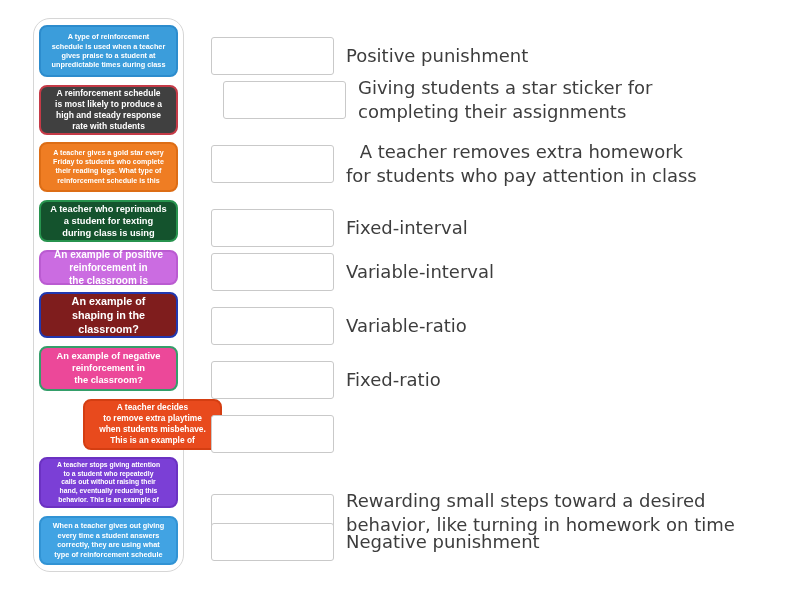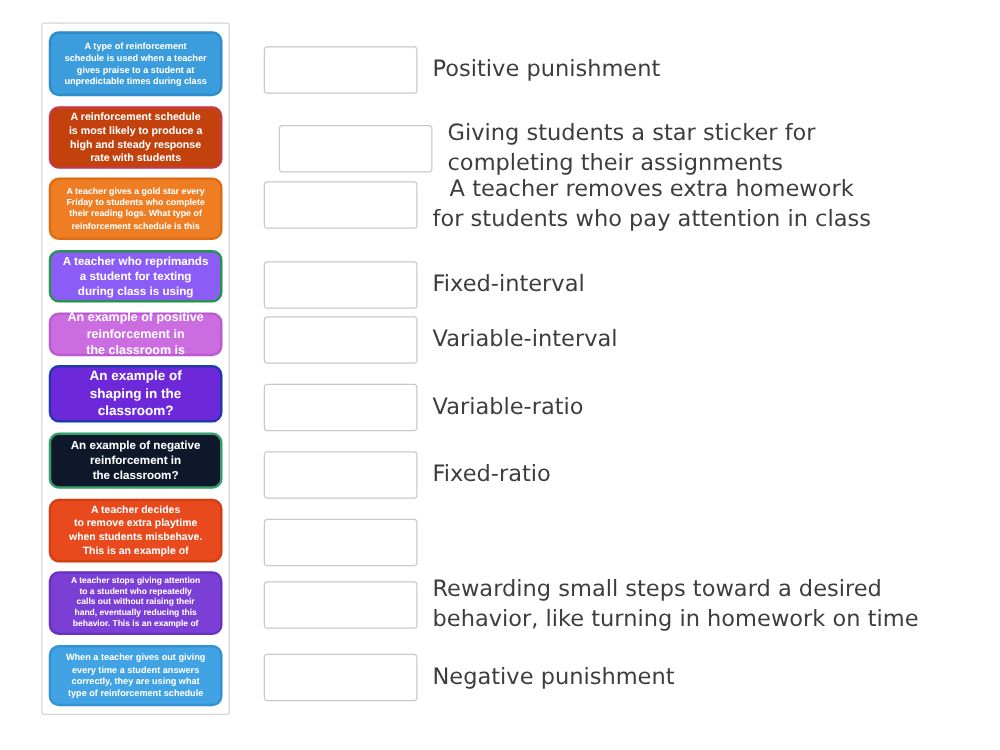--- a/index.html
+++ b/index.html
@@ -3,21 +3,21 @@
 <meta charset="utf-8">
 <style>
   html,body{margin:0;padding:0;background:#ffffff;}
   .stage{
     position:relative;width:800px;height:600px;background:#ffffff;overflow:hidden;
     font-family:"Liberation Sans",sans-serif;
   }
   
   .panel{
     position:absolute;left:33px;top:18px;width:151px;height:554px;
-    box-sizing:border-box;border:1px solid #d6d6d6;border-radius:2px;background:#ffffff;
+    box-sizing:border-box;border:1px solid #d6d6d6;border-radius:17px;background:#ffffff;
     display:flex;flex-direction:column;justify-content:space-between;align-items:flex-start;
     padding:6px 5px;
   }
   .card{
     width:139px;box-sizing:border-box;border:2px solid;border-radius:8px;
     display:flex;align-items:center;justify-content:center;
     color:#ffffff;font-weight:bold;text-align:center;
     padding:2px 2px;line-height:1.3;white-space:pre-line;
   }
   .card:nth-child(1){font-size:7.3px;height:52px;}
@@ -47,60 +47,60 @@
 </style>
 </head>
 <body>
 
 <div class="stage">
   <div class="panel" id="panel">
       <div class="card" style="background: rgb(59, 157, 219); border-color: rgb(44, 140, 205);"><span>A type of reinforcement
 schedule is used when a teacher
 gives praise to a student at
 unpredictable times during class</span></div>
-      <div class="card" style="background: #c2410c; border-color: rgb(197, 58, 71);"><span>A reinforcement schedule
+      <div class="card" style="background: #404040; border-color: rgb(197, 58, 71);"><span>A reinforcement schedule
 is most likely to produce a
 high and steady response
 rate with students</span></div>
       <div class="card" style="background: rgb(239, 125, 35); border-color: rgb(221, 109, 21);"><span>A teacher gives a gold star every
 Friday to students who complete
 their reading logs. What type of
 reinforcement schedule is this</span></div>
-      <div class="card" style="background: #8b5cf6; border-color: rgb(39, 147, 78);"><span>A teacher who reprimands
+      <div class="card" style="background: #14532d; border-color: rgb(39, 147, 78);"><span>A teacher who reprimands
 a student for texting
 during class is using</span></div>
       <div class="card" style="background: rgb(203, 108, 225); border-color: rgb(186, 91, 209);"><span>An example of positive
 reinforcement in
 the classroom is</span></div>
-      <div class="card" style="background: #6d28d9; border-color: rgb(33, 56, 176);"><span>An example of
+      <div class="card" style="background: #7f1d1d; border-color: rgb(33, 56, 176);"><span>An example of
 shaping in the
 classroom?</span></div>
-      <div class="card" style="background: #0f172a; border-color: rgb(52, 158, 106);"><span>An example of negative
+      <div class="card" style="background: #ec4899; border-color: rgb(52, 158, 106);"><span>An example of negative
 reinforcement in
 the classroom?</span></div>
-      <div class="card" style="background: rgb(232, 74, 29); border-color: rgb(212, 62, 18);"><span>A teacher decides
+      <div class="card" style="background: rgb(232, 74, 29); border-color: rgb(212, 62, 18); margin-left: 44px;"><span>A teacher decides
 to remove extra playtime
 when students misbehave.
 This is an example of</span></div>
       <div class="card" style="background: rgb(123, 63, 214); border-color: rgb(107, 49, 194);"><span>A teacher stops giving attention
 to a student who repeatedly
 calls out without raising their
 hand, eventually reducing this
 behavior. This is an example of</span></div>
       <div class="card" style="background: rgb(65, 163, 227); border-color: rgb(49, 147, 212);"><span>When a teacher gives out giving
 every time a student answers
 correctly, they are using what
 type of reinforcement schedule</span></div>
     </div>
   <div id="rows">
       <div class="row" style="top: 37px;">
         <div class="drop-box" style="border-color: rgb(201, 201, 201); background: rgb(255, 255, 255);"></div>
         <div class="answer" style="color: rgb(61, 61, 61);">Positive punishment</div>
       </div>
-      <div class="row" style="top: 100px; padding-left: 12px;">
+      <div class="row" style="top: 81px; padding-left: 12px;">
         <div class="drop-box" style="border-color: rgb(201, 201, 201); background: rgb(255, 255, 255);"></div>
         <div class="answer" style="color: rgb(61, 61, 61);">Giving students a star sticker for
 completing their assignments</div>
       </div>
       <div class="row" style="top: 145px;">
         <div class="drop-box" style="border-color: rgb(201, 201, 201); background: rgb(255, 255, 255);"></div>
         <div class="answer" style="color: rgb(61, 61, 61); text-align: center;">A teacher removes extra homework
 for students who pay attention in class</div>
       </div>
       <div class="row" style="top: 209px;">
@@ -115,21 +115,21 @@
         <div class="drop-box" style="border-color: rgb(201, 201, 201); background: rgb(255, 255, 255);"></div>
         <div class="answer" style="color: rgb(61, 61, 61);">Variable-ratio</div>
       </div>
       <div class="row" style="top: 361px;">
         <div class="drop-box" style="border-color: rgb(201, 201, 201); background: rgb(255, 255, 255);"></div>
         <div class="answer" style="color: rgb(61, 61, 61);">Fixed-ratio</div>
       </div>
       <div class="row" style="top: 415px;">
         <div class="drop-box" style="border-color: rgb(201, 201, 201); background: rgb(255, 255, 255);"></div>
       </div>
-      <div class="row" style="top: 465px;">
+      <div class="row" style="top: 494px;">
         <div class="drop-box" style="border-color: rgb(201, 201, 201); background: rgb(255, 255, 255);"></div>
         <div class="answer" style="color: rgb(61, 61, 61);">Rewarding small steps toward a desired
 behavior, like turning in homework on time</div>
       </div>
       <div class="row" style="top: 523px;">
         <div class="drop-box" style="border-color: rgb(201, 201, 201); background: rgb(255, 255, 255);"></div>
         <div class="answer" style="color: rgb(61, 61, 61);">Negative punishment</div>
       </div>
     </div>
 </div>

